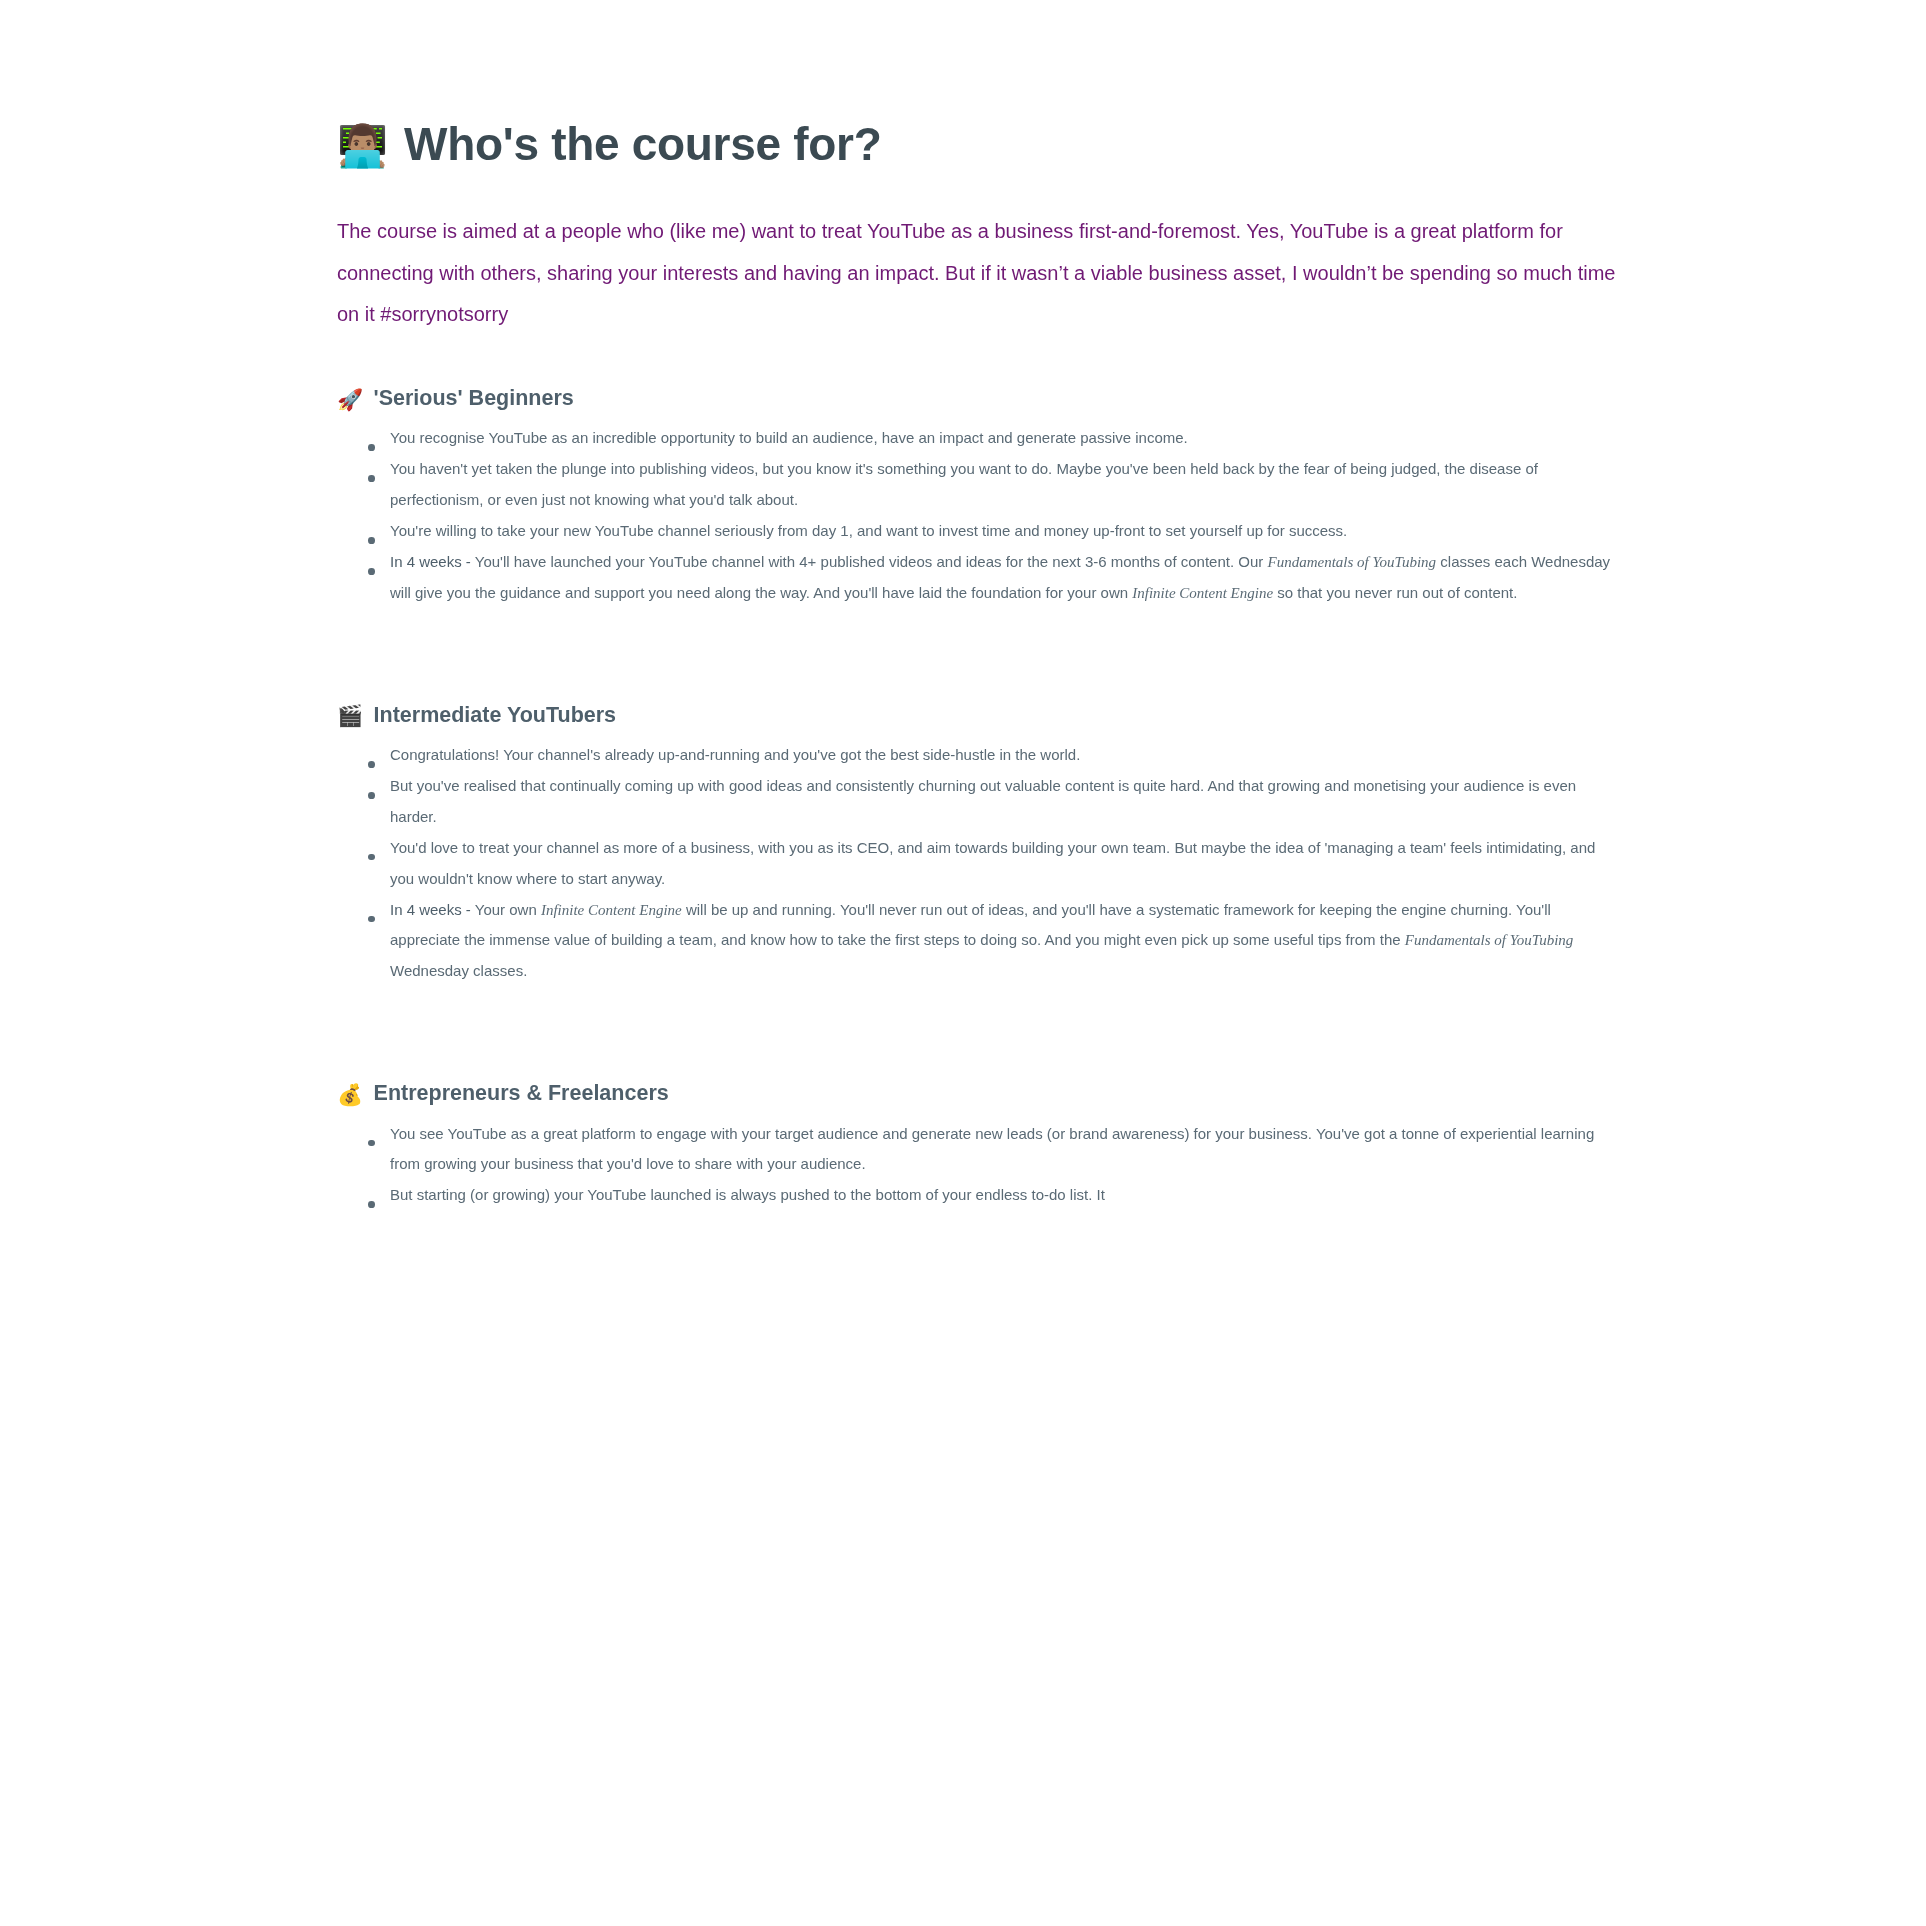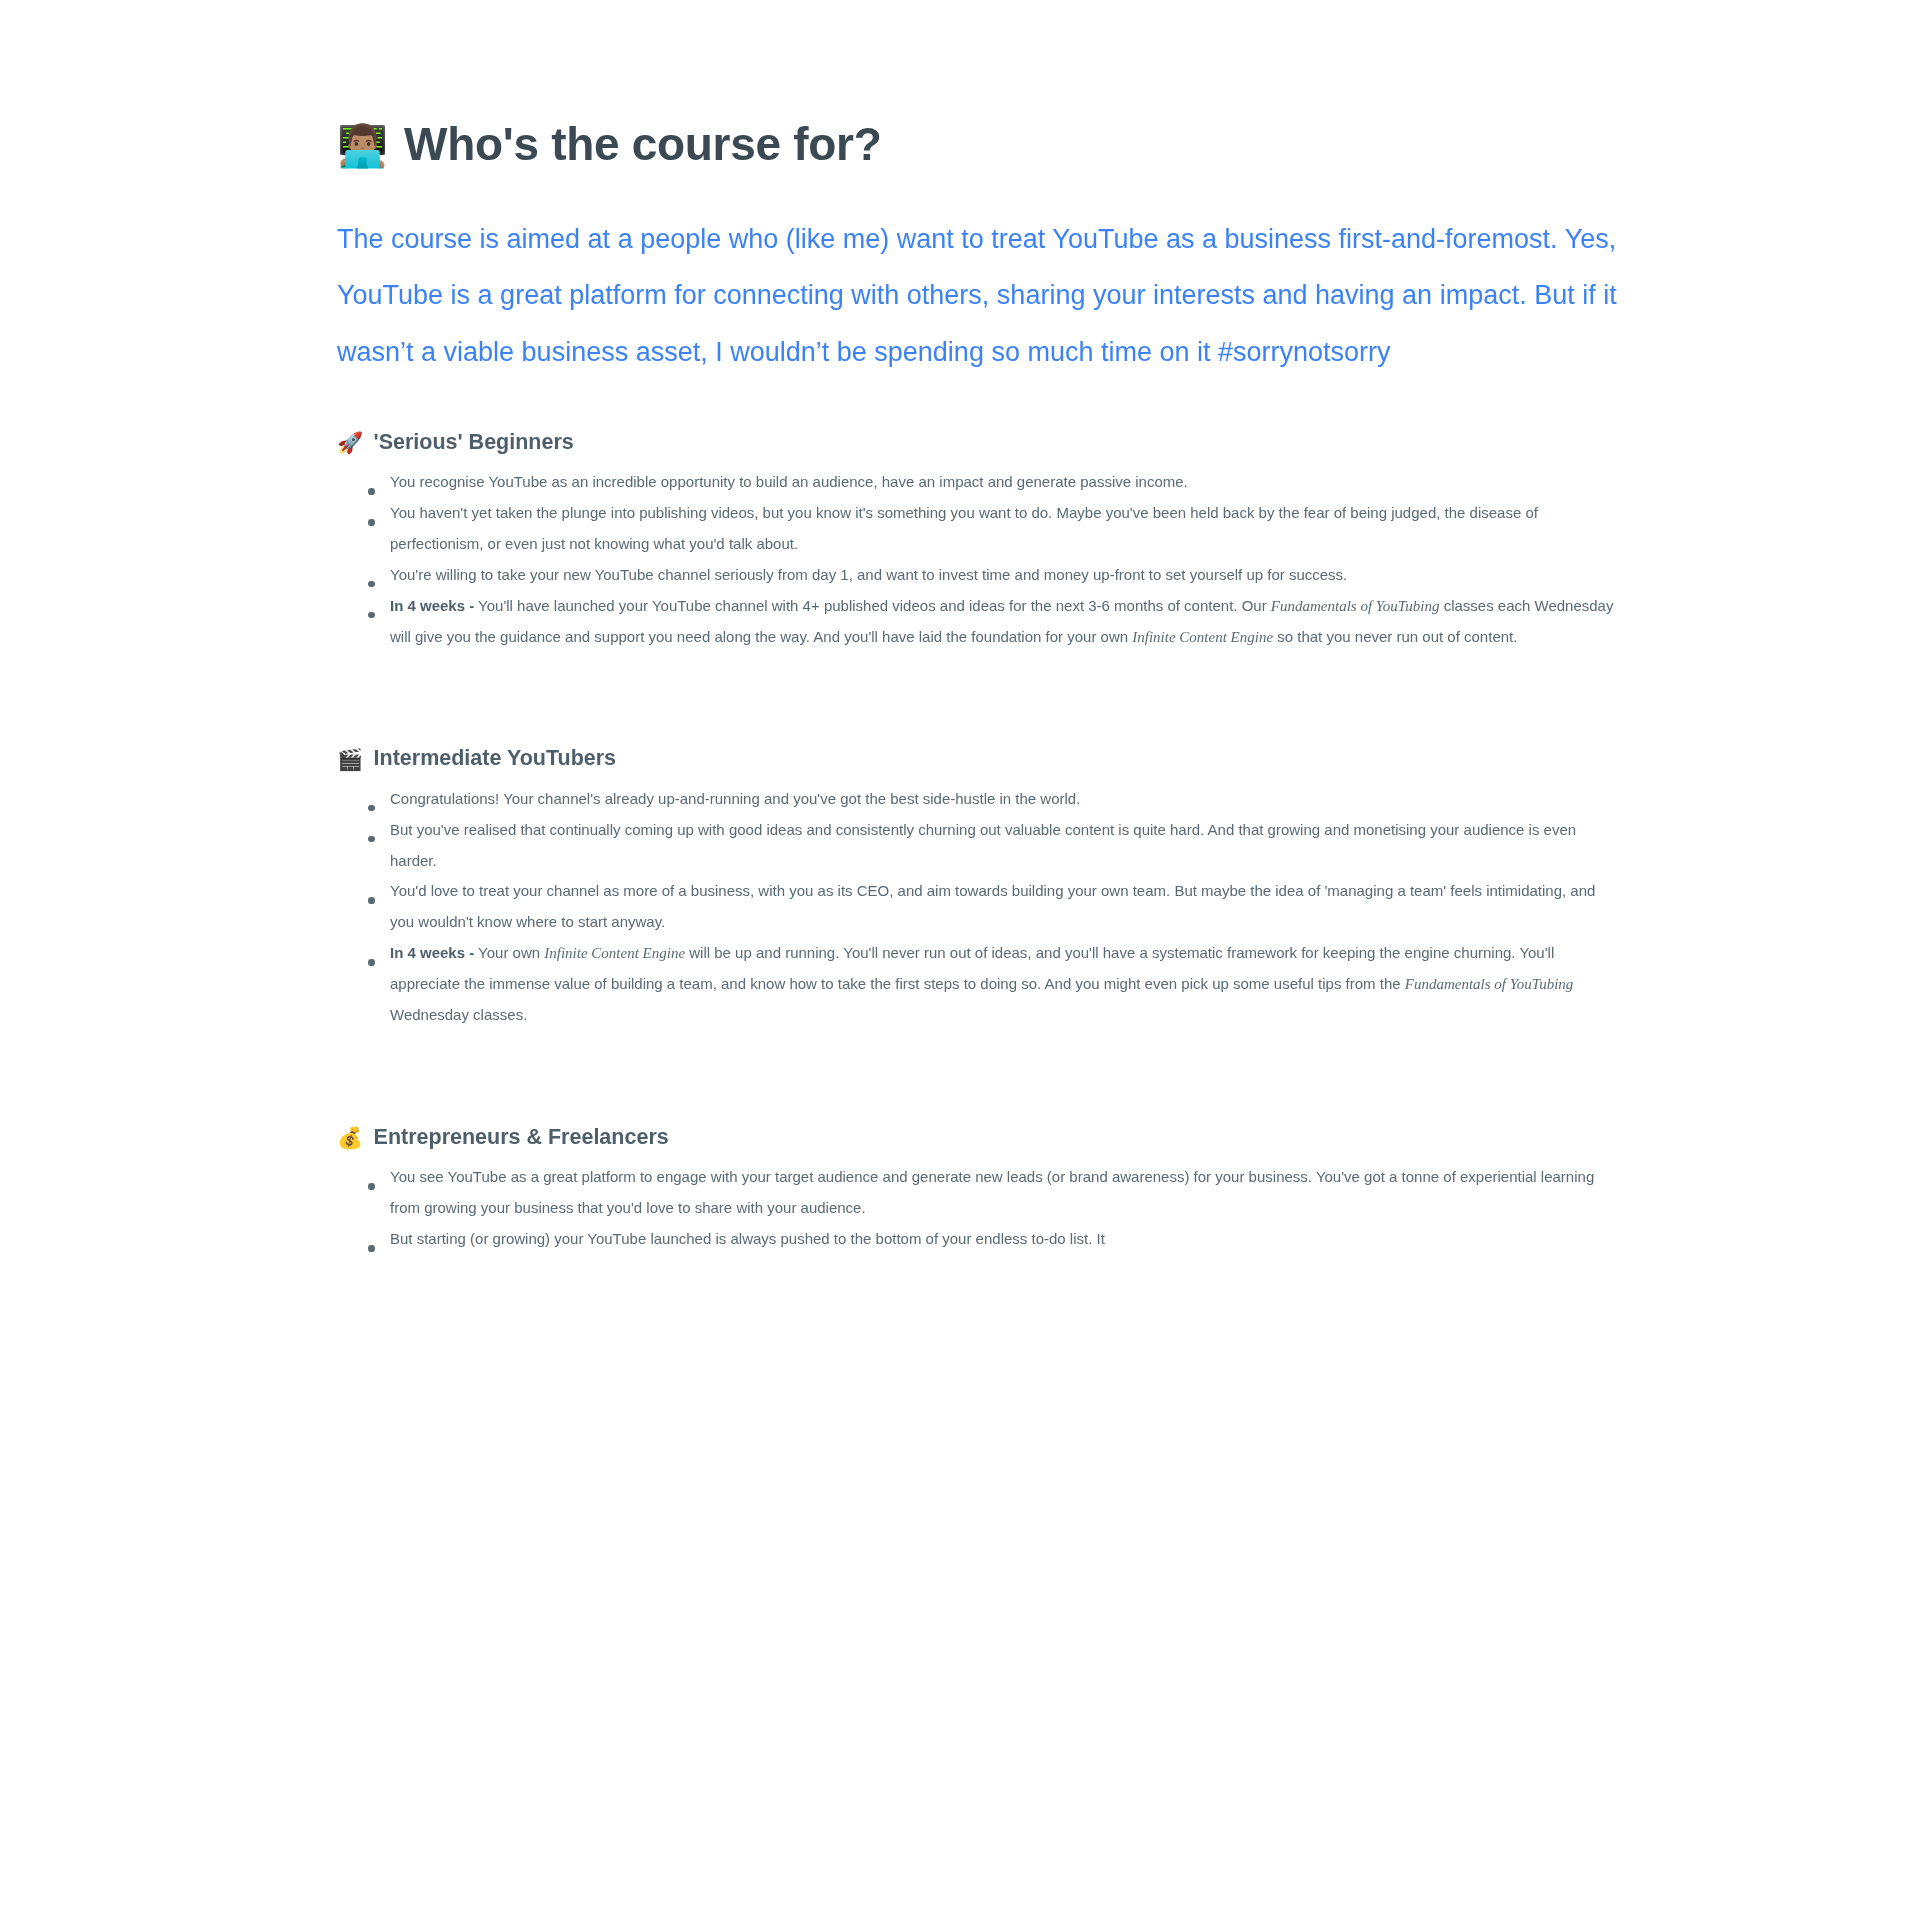--- a/index.html
+++ b/index.html
@@ -47,23 +47,23 @@
     font-size: 41px;
     line-height: 1;
     display: inline-block;
     transform: translateY(1.5px);
   }
 
   
   .intro {
     margin: 0;
     padding-top: 40px;
-    font-size: 27px;
+    font-size: 20px;
     line-height: 2.08;
-    color: #3b82f6;
+    color: #701a75;
     font-weight: 400;
     max-width: 1282px;
   }
 
   
   .section {
     padding-top: 49px;
   }
   .section + .section {
     padding-top: 93px;
@@ -106,21 +106,21 @@
     position: absolute;
     left: 31px;
     top: 21px;
     width: 6.7px;
     height: 6.7px;
     border-radius: 50%;
     background: #5a6a75;
   }
 
   b, .b {
-    font-weight: 700;
+    font-weight: 400;
     color: #4e5f6b;
   }
   i, .i {
     font-style: italic;
     font-family: Liberation Serif, serif;
   }
 </style>
 </head>
 <body>
 

